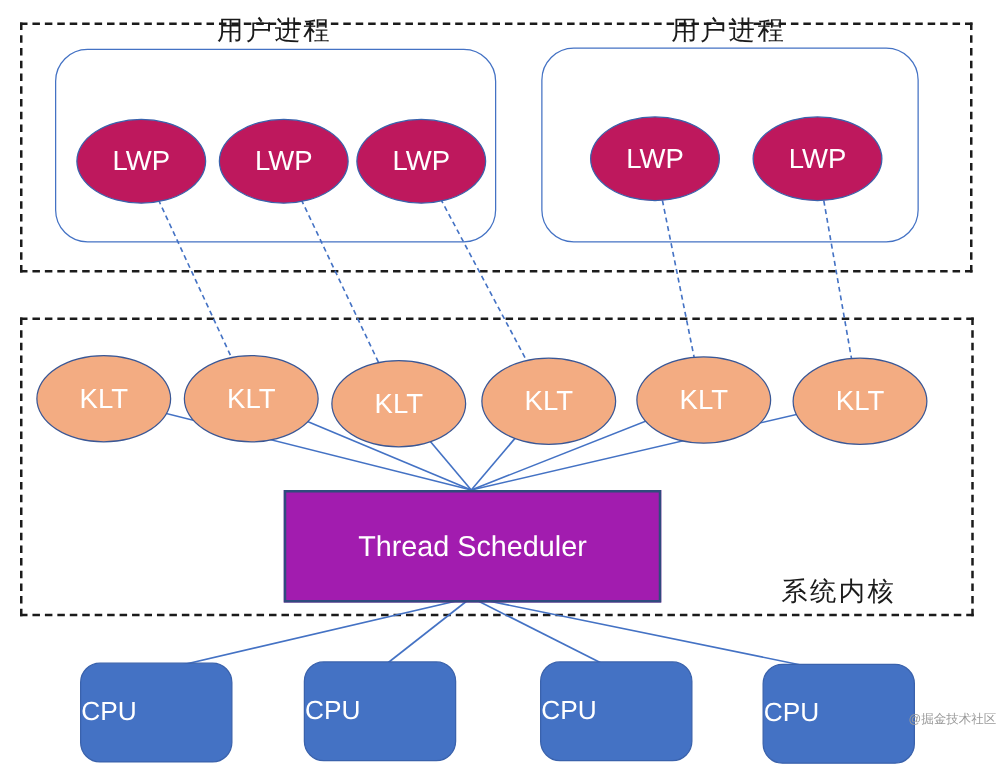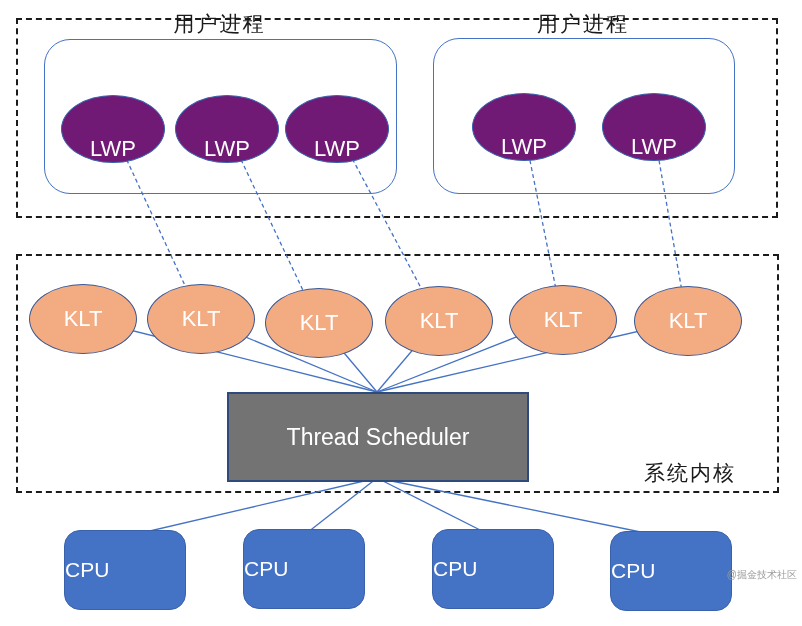--- a/index.html
+++ b/index.html
@@ -18,44 +18,44 @@
     position:absolute;border:1.6px solid #4472C4;border-radius:26px;
     background:transparent;z-index:3;
   }
   .process-title{
     position:absolute;left:0;right:4px;top:10px;text-align:center;
     font-size:21px;color:#1a1a1a;letter-spacing:2px;z-index:4;
   }
   
   .lwp{
     position:absolute;width:102px;height:66px;border-radius:50%;
-    background:#701a75;border:1px solid #3A62AC;z-index:4;
-    display:flex;align-items:flex-end;justify-content:center;
+    background:#be185d;border:1px solid #3A62AC;z-index:4;
+    display:flex;align-items:center;justify-content:center;
     color:#ffffff;font-size:22px;
   }
   .klt{
     position:absolute;width:106px;height:68px;border-radius:50%;
     background:#F3AC82;border:1.4px solid #3A5795;z-index:4;
     display:flex;align-items:center;justify-content:center;
     color:#ffffff;font-size:22px;text-align:right;
   }
   .scheduler{
     position:absolute;left:227px;top:392px;width:298px;height:86px;
-    background:#737373;border:2px solid #2F4B7D;z-index:4;
+    background:#a21caf;border:2px solid #2F4B7D;z-index:4;
     display:flex;align-items:center;justify-content:center;
     color:#ffffff;font-size:23px;
   }
   .cpu{
     position:absolute;width:120px;height:78px;border-radius:16px;
     background:#4472C4;border:1px solid #3A62AC;z-index:4;
     display:flex;align-items:center;justify-content:flex-start;
     color:#ffffff;font-size:21px;
   }
   .kernel-label{
-    position:absolute;left:606px;top:459px;width:130px;text-align:right;
+    position:absolute;left:606px;top:459px;width:130px;text-align:center;
     font-size:21px;color:#1a1a1a;letter-spacing:2px;z-index:4;
   }
   .watermark{
     position:absolute;right:5px;top:568px;font-size:10px;color:#9a9a9a;z-index:5;
   }
 </style>
 </head>
 <body>
 
 <div class="region" style="left:16px;top:18px;width:758px;height:196px;"></div>

